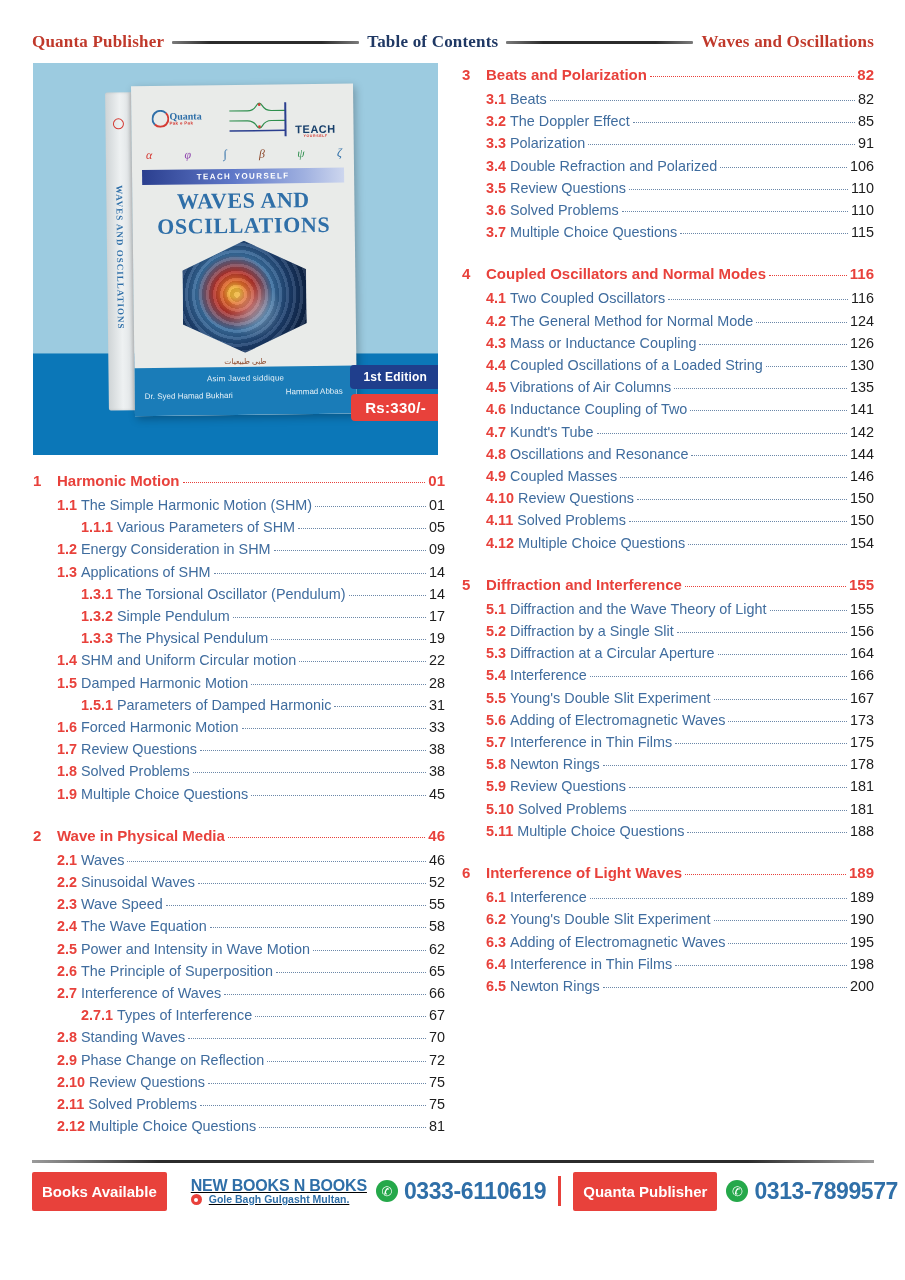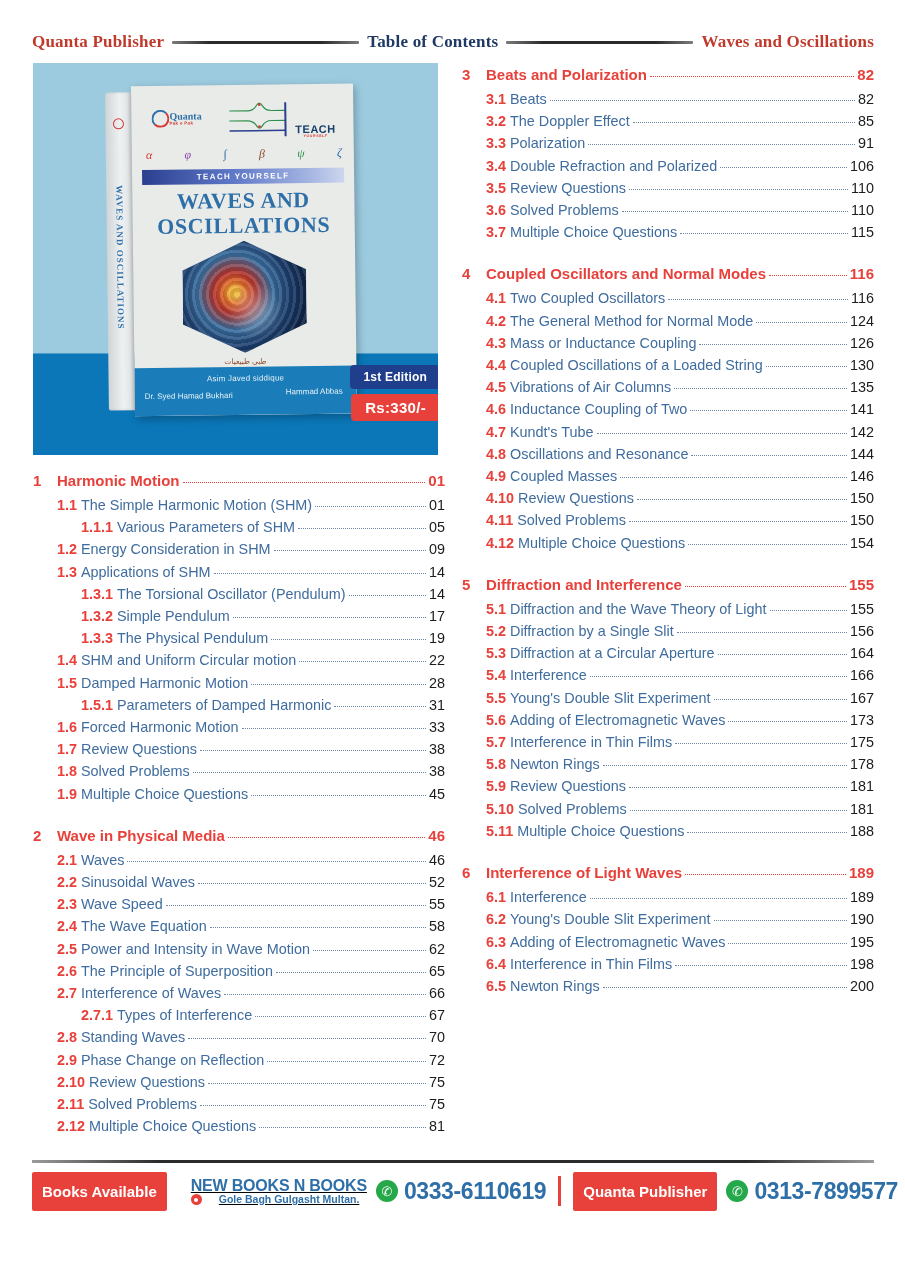--- a/index.html
+++ b/index.html
@@ -221,21 +221,21 @@
     background: linear-gradient(to right,#9b9b9b,#2b2b2b 15%,#2b2b2b 85%,#9b9b9b);
   }
   .f-pill {
     background: #e8413b; color: #fff;
     font-size: 15px; font-weight: 700;
     padding: 11px 10px; border-radius: 2px;
     white-space: nowrap;
   }
   .f-shop { margin-left: 24px; line-height: 1.08; text-decoration: underline; }
   .f-shop .l1 { font-size: 16px; font-weight: 800; color: #2f6fa8; letter-spacing: -.2px; white-space: nowrap;}
-  .f-shop .l2 { font-size: 10.5px; font-weight: 700; color: #2f6fa8; white-space: nowrap; display:flex; align-items:center; gap:17px;}
+  .f-shop .l2 { font-size: 10.5px; font-weight: 700; color: #2f6fa8; white-space: nowrap; display:flex; align-items:center; gap:7px;}
   .pin {
     display:inline-block; width: 11px; height: 11px; border-radius: 50%;
     background: #e8413b; position: relative; flex: 0 0 auto;
   }
   .pin::after{ content:""; position:absolute; left:50%; top:50%; transform:translate(-50%,-50%); width:4px;height:4px;border-radius:50%;background:#fff;}
   .wa {
     display:inline-flex; align-items:center; justify-content:center;
     width: 22px; height: 22px; border-radius: 50%;
     background: #25a84a; color:#fff; font-size: 13px; flex: 0 0 auto;
     margin: 0 6px 0 9px;

